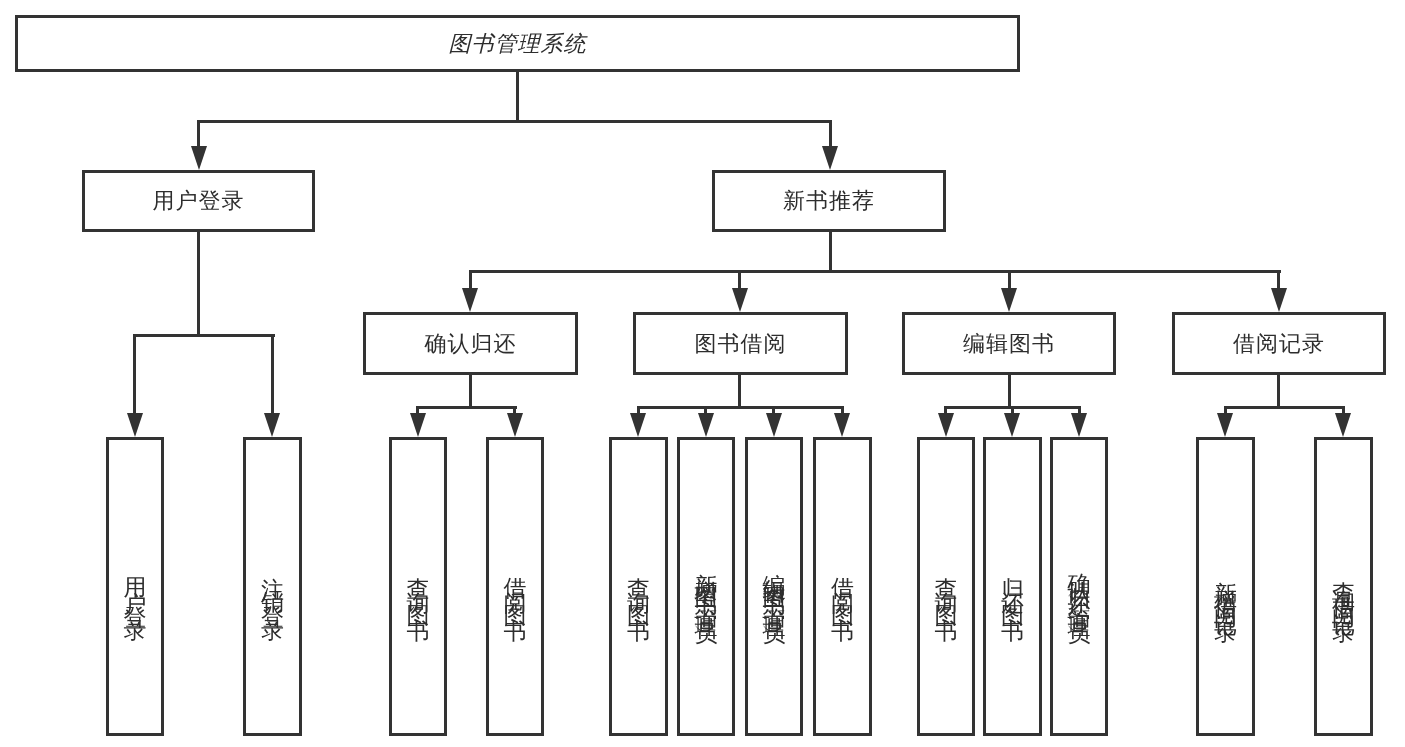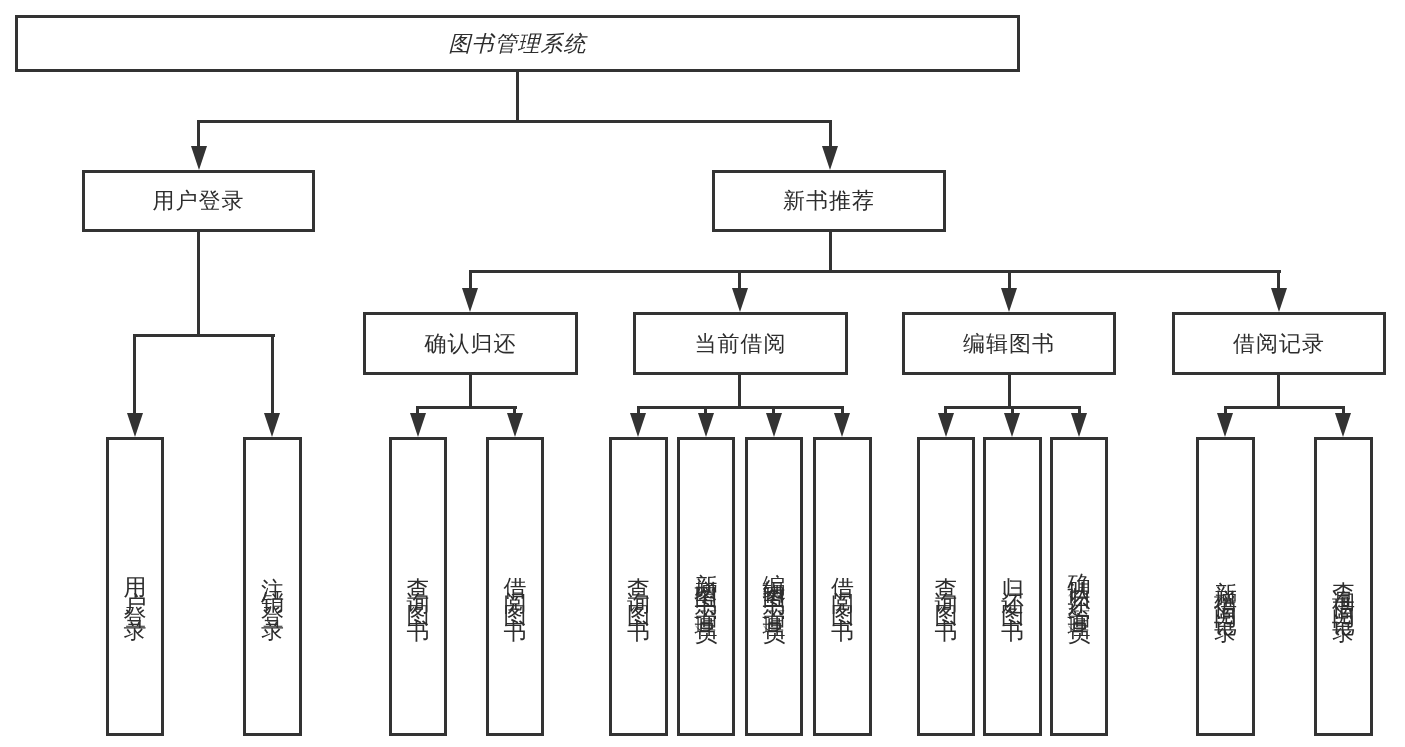--- a/index.html
+++ b/index.html
@@ -74,21 +74,21 @@
     <span class="lbl">用户登录</span>
   </div>
   <div class="box" style="left:712px;top:170px;width:234px;height:62px;">
     <span class="lbl">新书推荐</span>
   </div>
 
   <div class="box" style="left:363px;top:312px;width:215px;height:63px;">
     <span class="lbl">确认归还</span>
   </div>
   <div class="box" style="left:633px;top:312px;width:215px;height:63px;">
-    <span class="lbl">当前借阅</span>
+    <span class="lbl">图书借阅</span>
   </div>
   <div class="box" style="left:902px;top:312px;width:214px;height:63px;">
     <span class="lbl">编辑图书</span>
   </div>
   <div class="box" style="left:1172px;top:312px;width:214px;height:63px;">
     <span class="lbl">借阅记录</span>
   </div>
 
   <div class="box leaf" style="left:106px;top:437px;width:58px;height:299px;">
     <span class="lbl">用户登录</span>

